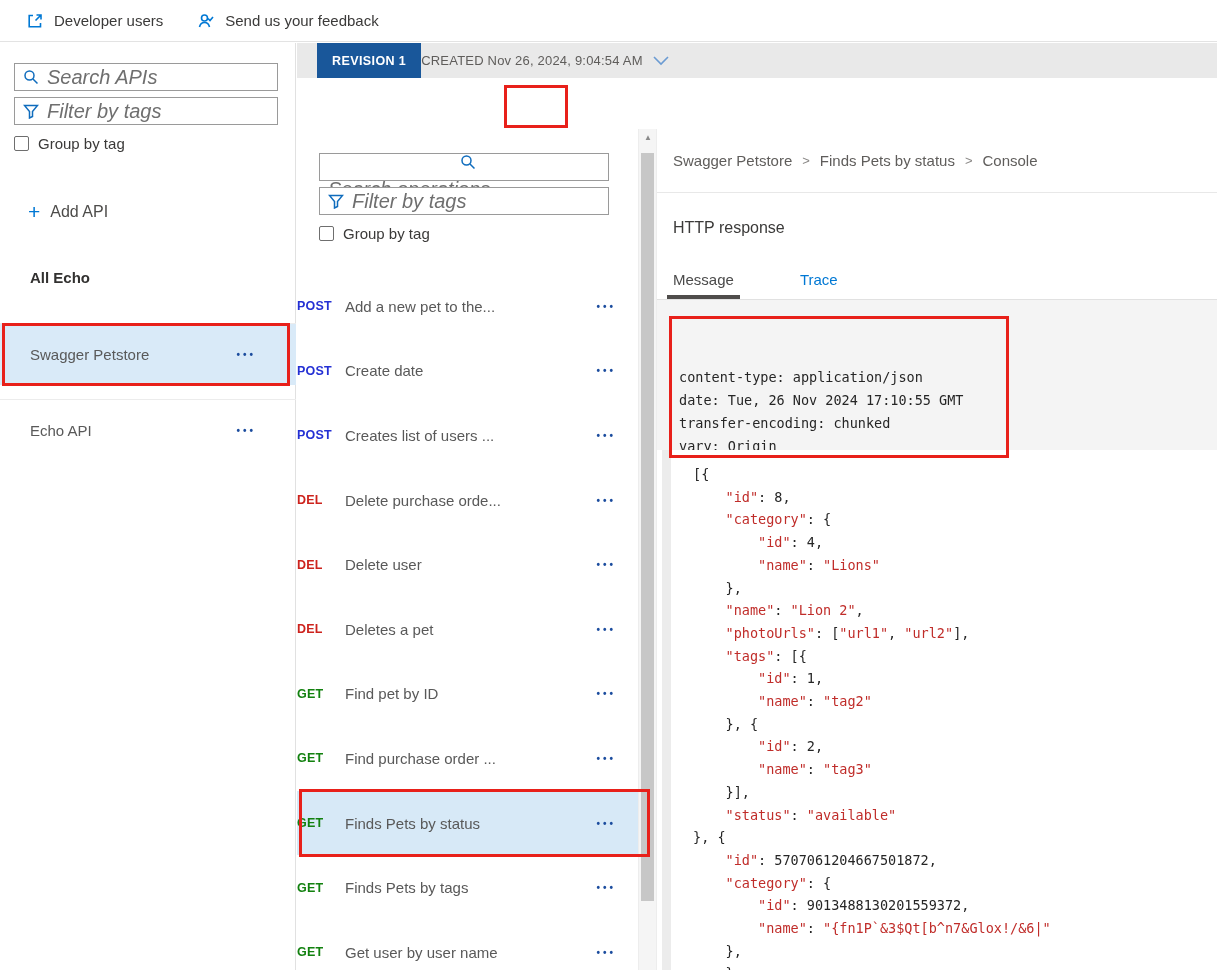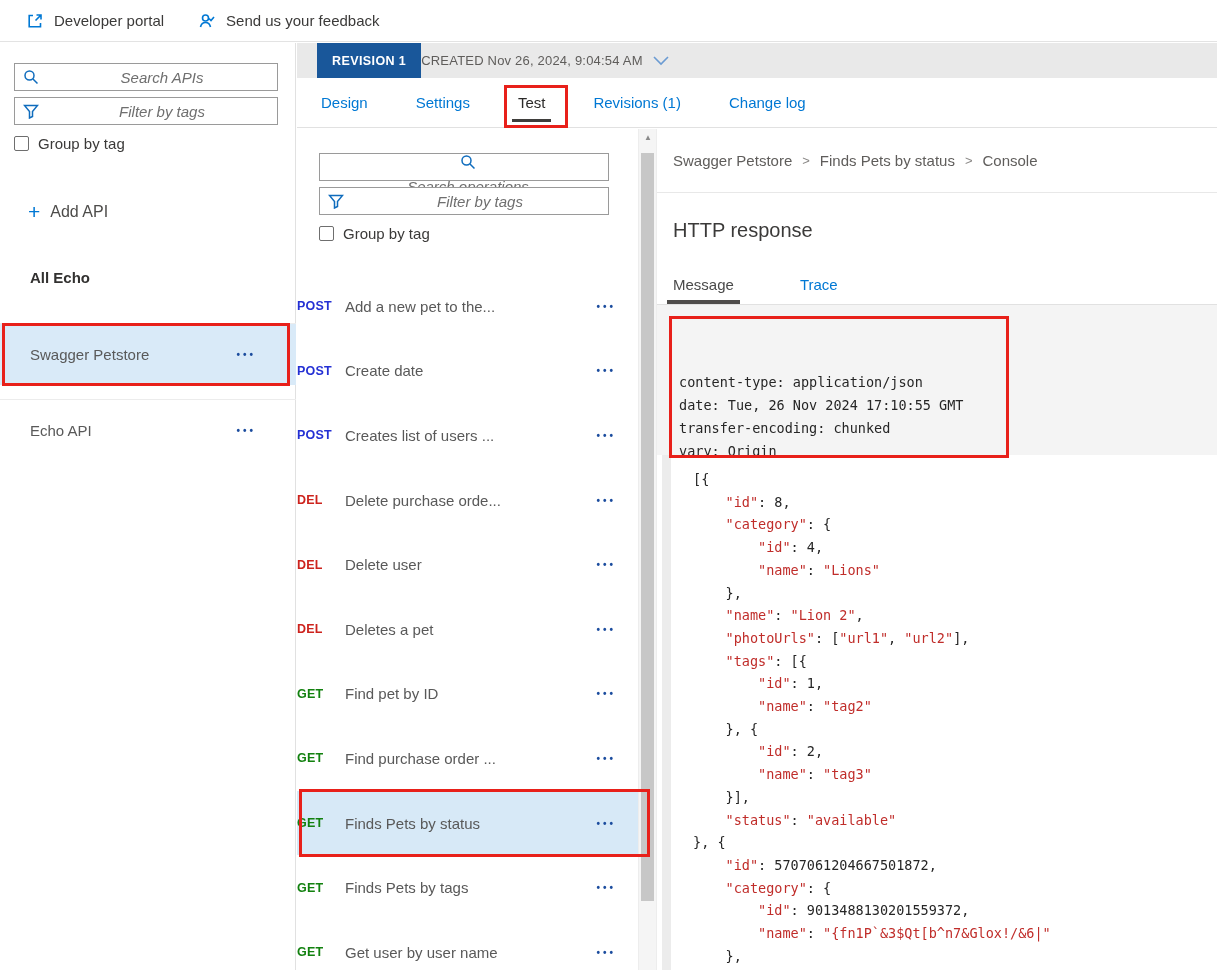--- a/index.html
+++ b/index.html
@@ -14,21 +14,21 @@
 
   
   .topbar{position:absolute; left:0; top:0; width:1217px; height:42px; display:flex; align-items:center; gap:34px; padding-left:26px; background:#fff; border-bottom:1px solid #e3e3e3;}
   .topbar .tb-item{display:flex; align-items:center; gap:10px; font-size:15px; color:#3b3a39; cursor:pointer;}
   .tb-icon{display:inline-flex; width:18px; height:18px;}
   .tb-icon svg{width:18px; height:18px; stroke:var(--accent); fill:none; stroke-width:1.6;}
 
   
   .sidebar{position:absolute; left:0; top:43px; width:296px; height:927px; background:#fff; border-right:1px solid #e1e1e1;}
   .inputbox{position:relative; border:1px solid #9a9a9a; background:#fff; height:28px; display:flex; align-items:center; padding-left:8px; gap:8px;}
-  .inputbox input{border:none; outline:none; width:100%; height:100%; font-size:15px; font-style:italic; color:#000000; background:transparent; font-family:"Liberation Sans",sans-serif;text-align:center;}
+  .inputbox input{border:none; outline:none; width:100%; height:100%; font-size:20px; font-style:italic; color:#000000; background:transparent; font-family:"Liberation Sans",sans-serif;}
   .inputbox input::placeholder{color:#6f6f6f; font-style:italic;}
   .in-icon svg{width:16px; height:16px; display:block;}
   .sb-search{position:absolute; left:14px; top:20px; width:264px;}
   .sb-filter{position:absolute; left:14px; top:54px; width:264px;}
   .chk-row{position:absolute; display:flex; align-items:center; gap:9px; font-size:15px; color:#3b3a39;}
   .sb-group{left:14px; top:92px;}
   .chk{width:15px; height:15px; border:1.5px solid #6e6e6e; background:#fff; border-radius:2px; display:inline-block; cursor:pointer;}
   .add-api{position:absolute; left:28px; top:158px; display:flex; align-items:center; gap:10px; font-size:16px; color:#4d4c4a; cursor:pointer;}
   .plus{color:var(--accent); font-size:21px; font-weight:400; line-height:1;}
   .all-apis{position:absolute; left:30px; top:226px; font-size:15px; font-weight:700; color:#323130;}
@@ -68,21 +68,21 @@
   
   .scrollcol{position:relative; width:18px; background:#f5f5f5; border-left:1px solid #ededed;}
   .sc-arrow{position:absolute; left:0; top:4px; width:18px; text-align:center; font-size:8px; color:#8a8a8a; cursor:pointer;}
   .sc-thumb{position:absolute; left:2px; top:24px; width:13px; height:748px; background:#c7c7c7; cursor:pointer;}
 
   
   .right{position:relative; flex:1; height:100%; background:#fff; border-left:1px solid #ededed; display:flex; flex-direction:column;}
   .crumbbar{height:64px; display:flex; align-items:center; padding-left:16px; border-bottom:1px solid #e8e8e8; font-size:15px; color:#5f5d5b;}
   .crumb{cursor:pointer;}
   .crumb-sep{margin:0 10px; color:#8a8886; font-size:13px;}
-  .rtitle{margin:26px 0 0 16px; font-size:20px; font-weight:400; color:#3b3a39;}
+  .rtitle{margin:26px 0 0 16px; font-size:16px; font-weight:400; color:#3b3a39;}
   .rtabs{margin-top:34px; padding-left:16px; display:flex; gap:66px; border-bottom:1px solid #e1e1e1;}
   .rtab{font-size:15px; color:var(--accent); padding-bottom:11px; position:relative; cursor:pointer;}
   .rtab.active{color:#4a4a4a;}
   .rtab.active::after{content:""; position:absolute; left:-6px; right:-6px; bottom:0; height:4px; background:#4f4d4b;}
 
   .headers-block{height:150px; background:#f4f4f4; position:relative;}
   .mono{font-family:"DejaVu Sans Mono","Liberation Mono",monospace; font-size:13.5px; line-height:22.7px; color:#262626; white-space:pre;}
   .headers-text{padding:21px 0 0 22px;}
   .ok{color:var(--ok-green); font-weight:700;}
   .body-block{flex:1; background:#fff; position:relative; overflow:hidden;}
@@ -99,21 +99,21 @@
 <div class="screen">
 
   <div class="topbar">
     <div class="tb-item">
       <span class="tb-icon">
         <svg viewBox="0 0 18 18">
             <path d="M7 3.5H3.2v11.3h11.3V11"></path>
             <path d="M9.5 8.5L15 3M10.5 3H15v4.5"></path>
           </svg>
       </span>
-      <span>Developer portal</span>
+      <span>Developer users</span>
     </div>
     <div class="tb-item">
       <span class="tb-icon">
         <svg viewBox="0 0 18 18">
             <circle cx="7.5" cy="6" r="3"></circle>
             <path d="M2.5 15c.6-3 2.4-4.5 5-4.5s4.4 1.5 5 4.5"></path>
             <path d="M11 6.5l2 2 3-3.5"></path>
           </svg>
       </span>
       <span>Send us your feedback</span>
@@ -163,27 +163,20 @@
     <div class="revbar">
       <span class="rev-badge">REVISION 1</span>
       <span class="rev-created">CREATED Nov 26, 2024, 9:04:54 AM</span>
       <span class="rev-chevron">
         <svg viewBox="0 0 16 10">
             <path d="M1 1l7 7 7-7"></path>
           </svg>
       </span>
     </div>
 
-    <div class="tabs">
-        <span class="tab">Design</span>
-        <span class="tab">Settings</span>
-        <span class="tab active">Test</span>
-        <span class="tab">Revisions (1)</span>
-        <span class="tab">Change log</span>
-      </div>
 
     <div class="content">
 
       <div class="ops">
         <div class="inputbox ops-search">
           <span class="in-icon">
             <svg viewBox="0 0 16 16" fill="none" stroke="#0f6cbd" stroke-width="1.5">
                 <circle cx="6.5" cy="6.5" r="4.5"></circle>
                 <path d="M10 10l4.5 4.5"></path>
               </svg>

